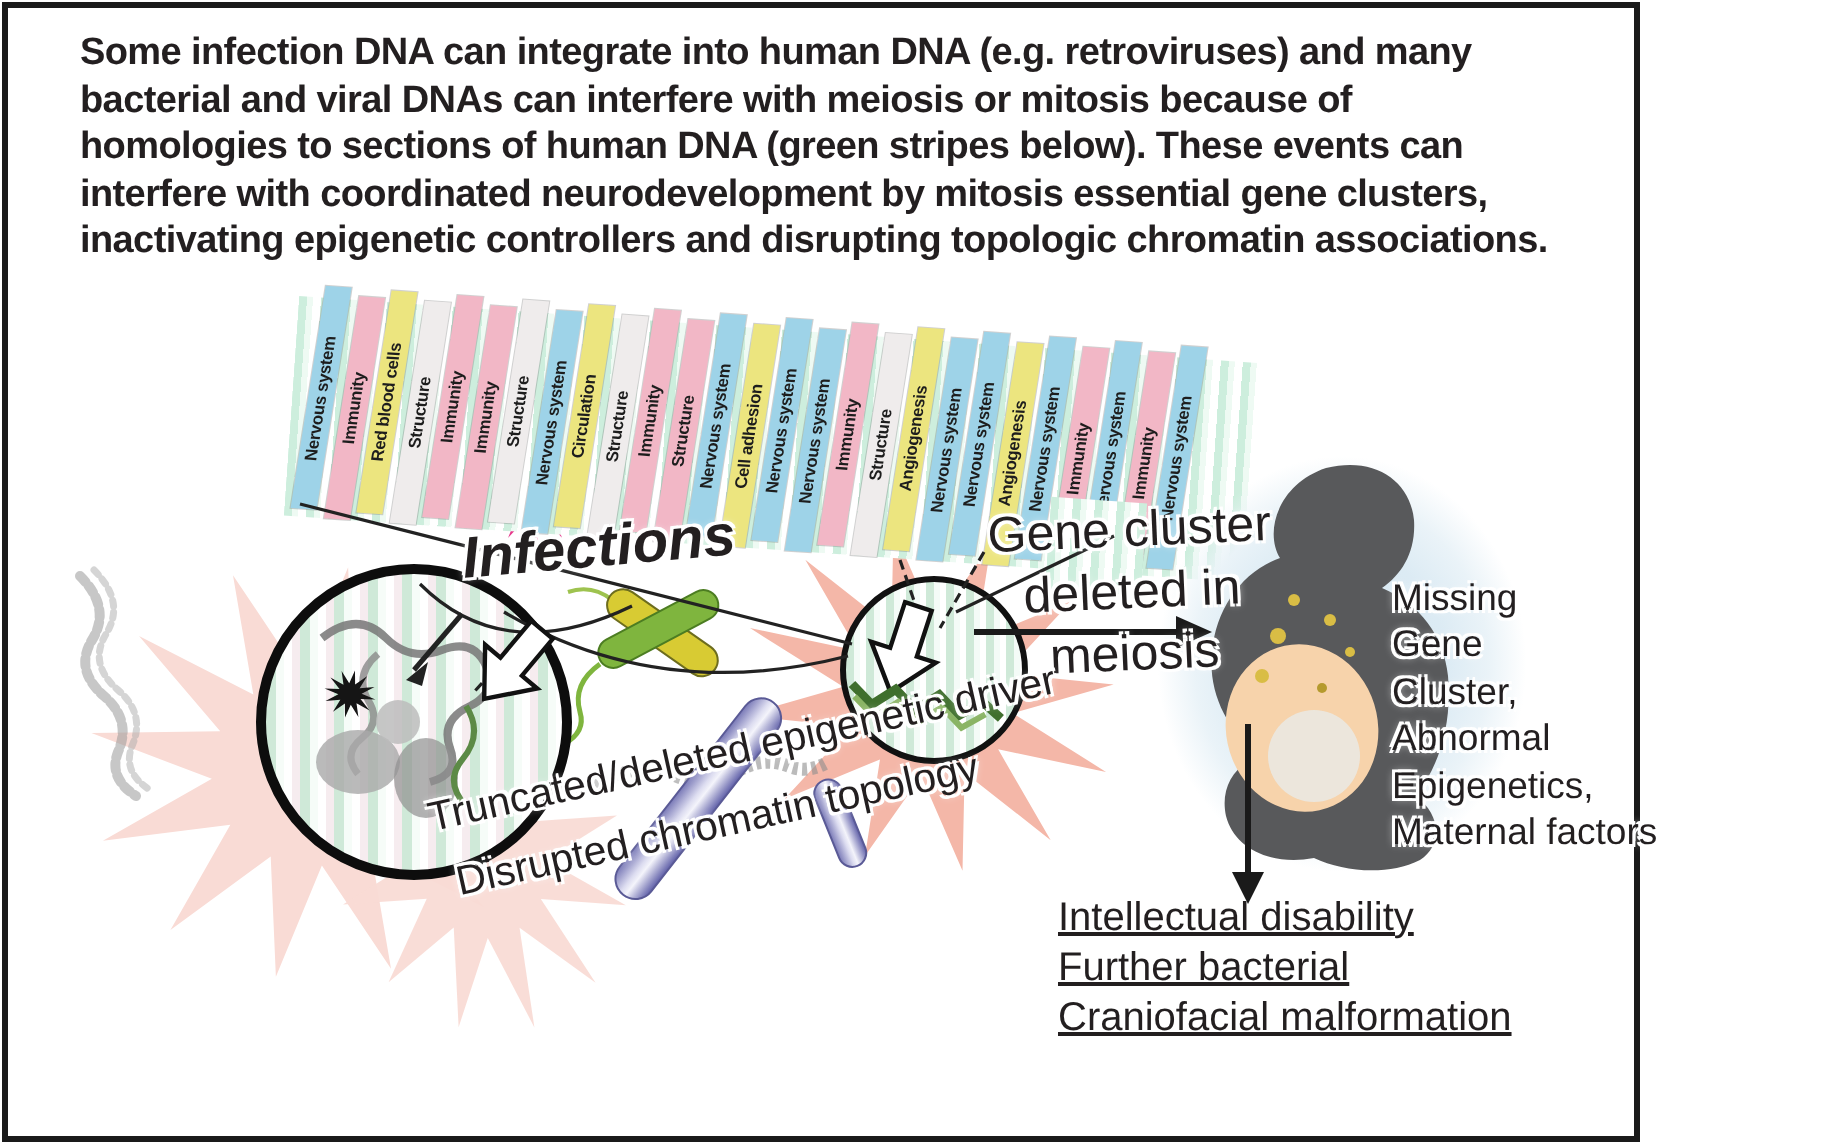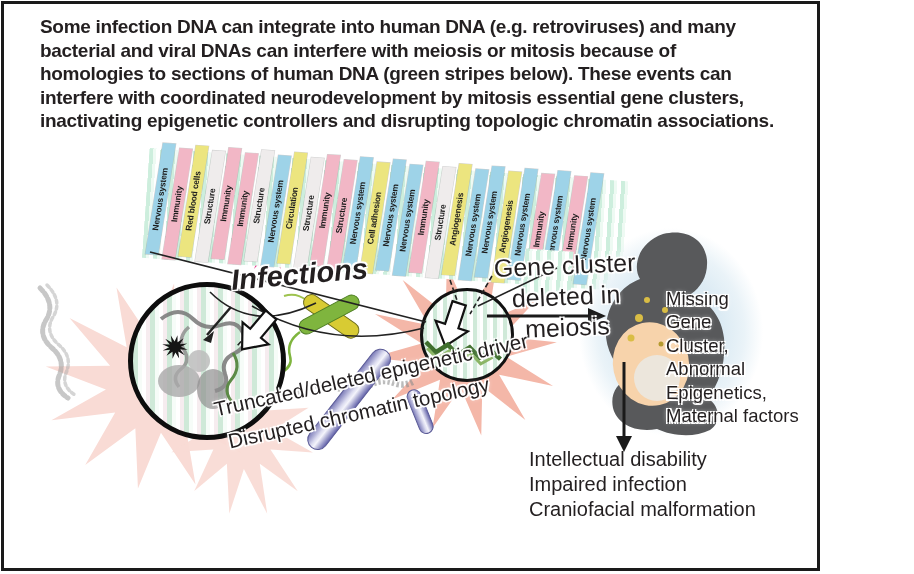--- a/index.html
+++ b/index.html
@@ -44,22 +44,22 @@
 
   .halo{text-shadow:-1.5px -1.5px 0 #fff,1.5px -1.5px 0 #fff,-1.5px 1.5px 0 #fff,1.5px 1.5px 0 #fff,0 0 5px #fff;}
   #infections{left:231px;top:258px;font-size:29px;font-style:italic;font-weight:600;
               transform:rotate(-5deg);z-index:5;}
   #gene-cluster{left:468px;top:250px;width:196px;text-align:center;font-size:25px;line-height:31px;
                 transform:rotate(-2.5deg);z-index:5;}
   #truncated{left:212px;top:398px;transform:rotate(-12.5deg);transform-origin:0 0;font-size:20.5px;
              white-space:nowrap;z-index:5;}
   #disrupted{left:226px;top:430px;transform:rotate(-12.5deg);transform-origin:0 0;font-size:20.5px;
              white-space:nowrap;z-index:5;}
-  #missing{left:666px;top:287px;font-size:18.5px;line-height:23.4px;z-index:5;}
-  #outcomes{left:529px;top:447px;font-size:20px;line-height:24.8px;z-index:5;}
+  #missing{left:696px;top:287px;font-size:18.5px;line-height:23.4px;z-index:5;}
+  #outcomes{left:529px;top:447px;font-size:20px;line-height:24.8px;z-index:5;text-decoration:underline;}
   .z1{z-index:1;} .z4{z-index:4;} .z5{z-index:5;}
 </style>
 </head>
 <body>
 
 <div id="canvas">
 
   <div id="frame" class="abs"></div>
 
   <svg class="layer z1" viewBox="0 0 914 574">
@@ -289,17 +289,17 @@
       <div>Missing</div>
       <div>Gene</div>
       <div>Cluster,</div>
       <div>Abnormal</div>
       <div>Epigenetics,</div>
       <div>Maternal factors</div>
     </div>
 
   <div id="outcomes" class="abs">
       <div>Intellectual disability</div>
-      <div>Impaired infection</div>
+      <div>Further bacterial</div>
       <div>Craniofacial malformation</div>
     </div>
 
 </div>
 
 </body></html>

